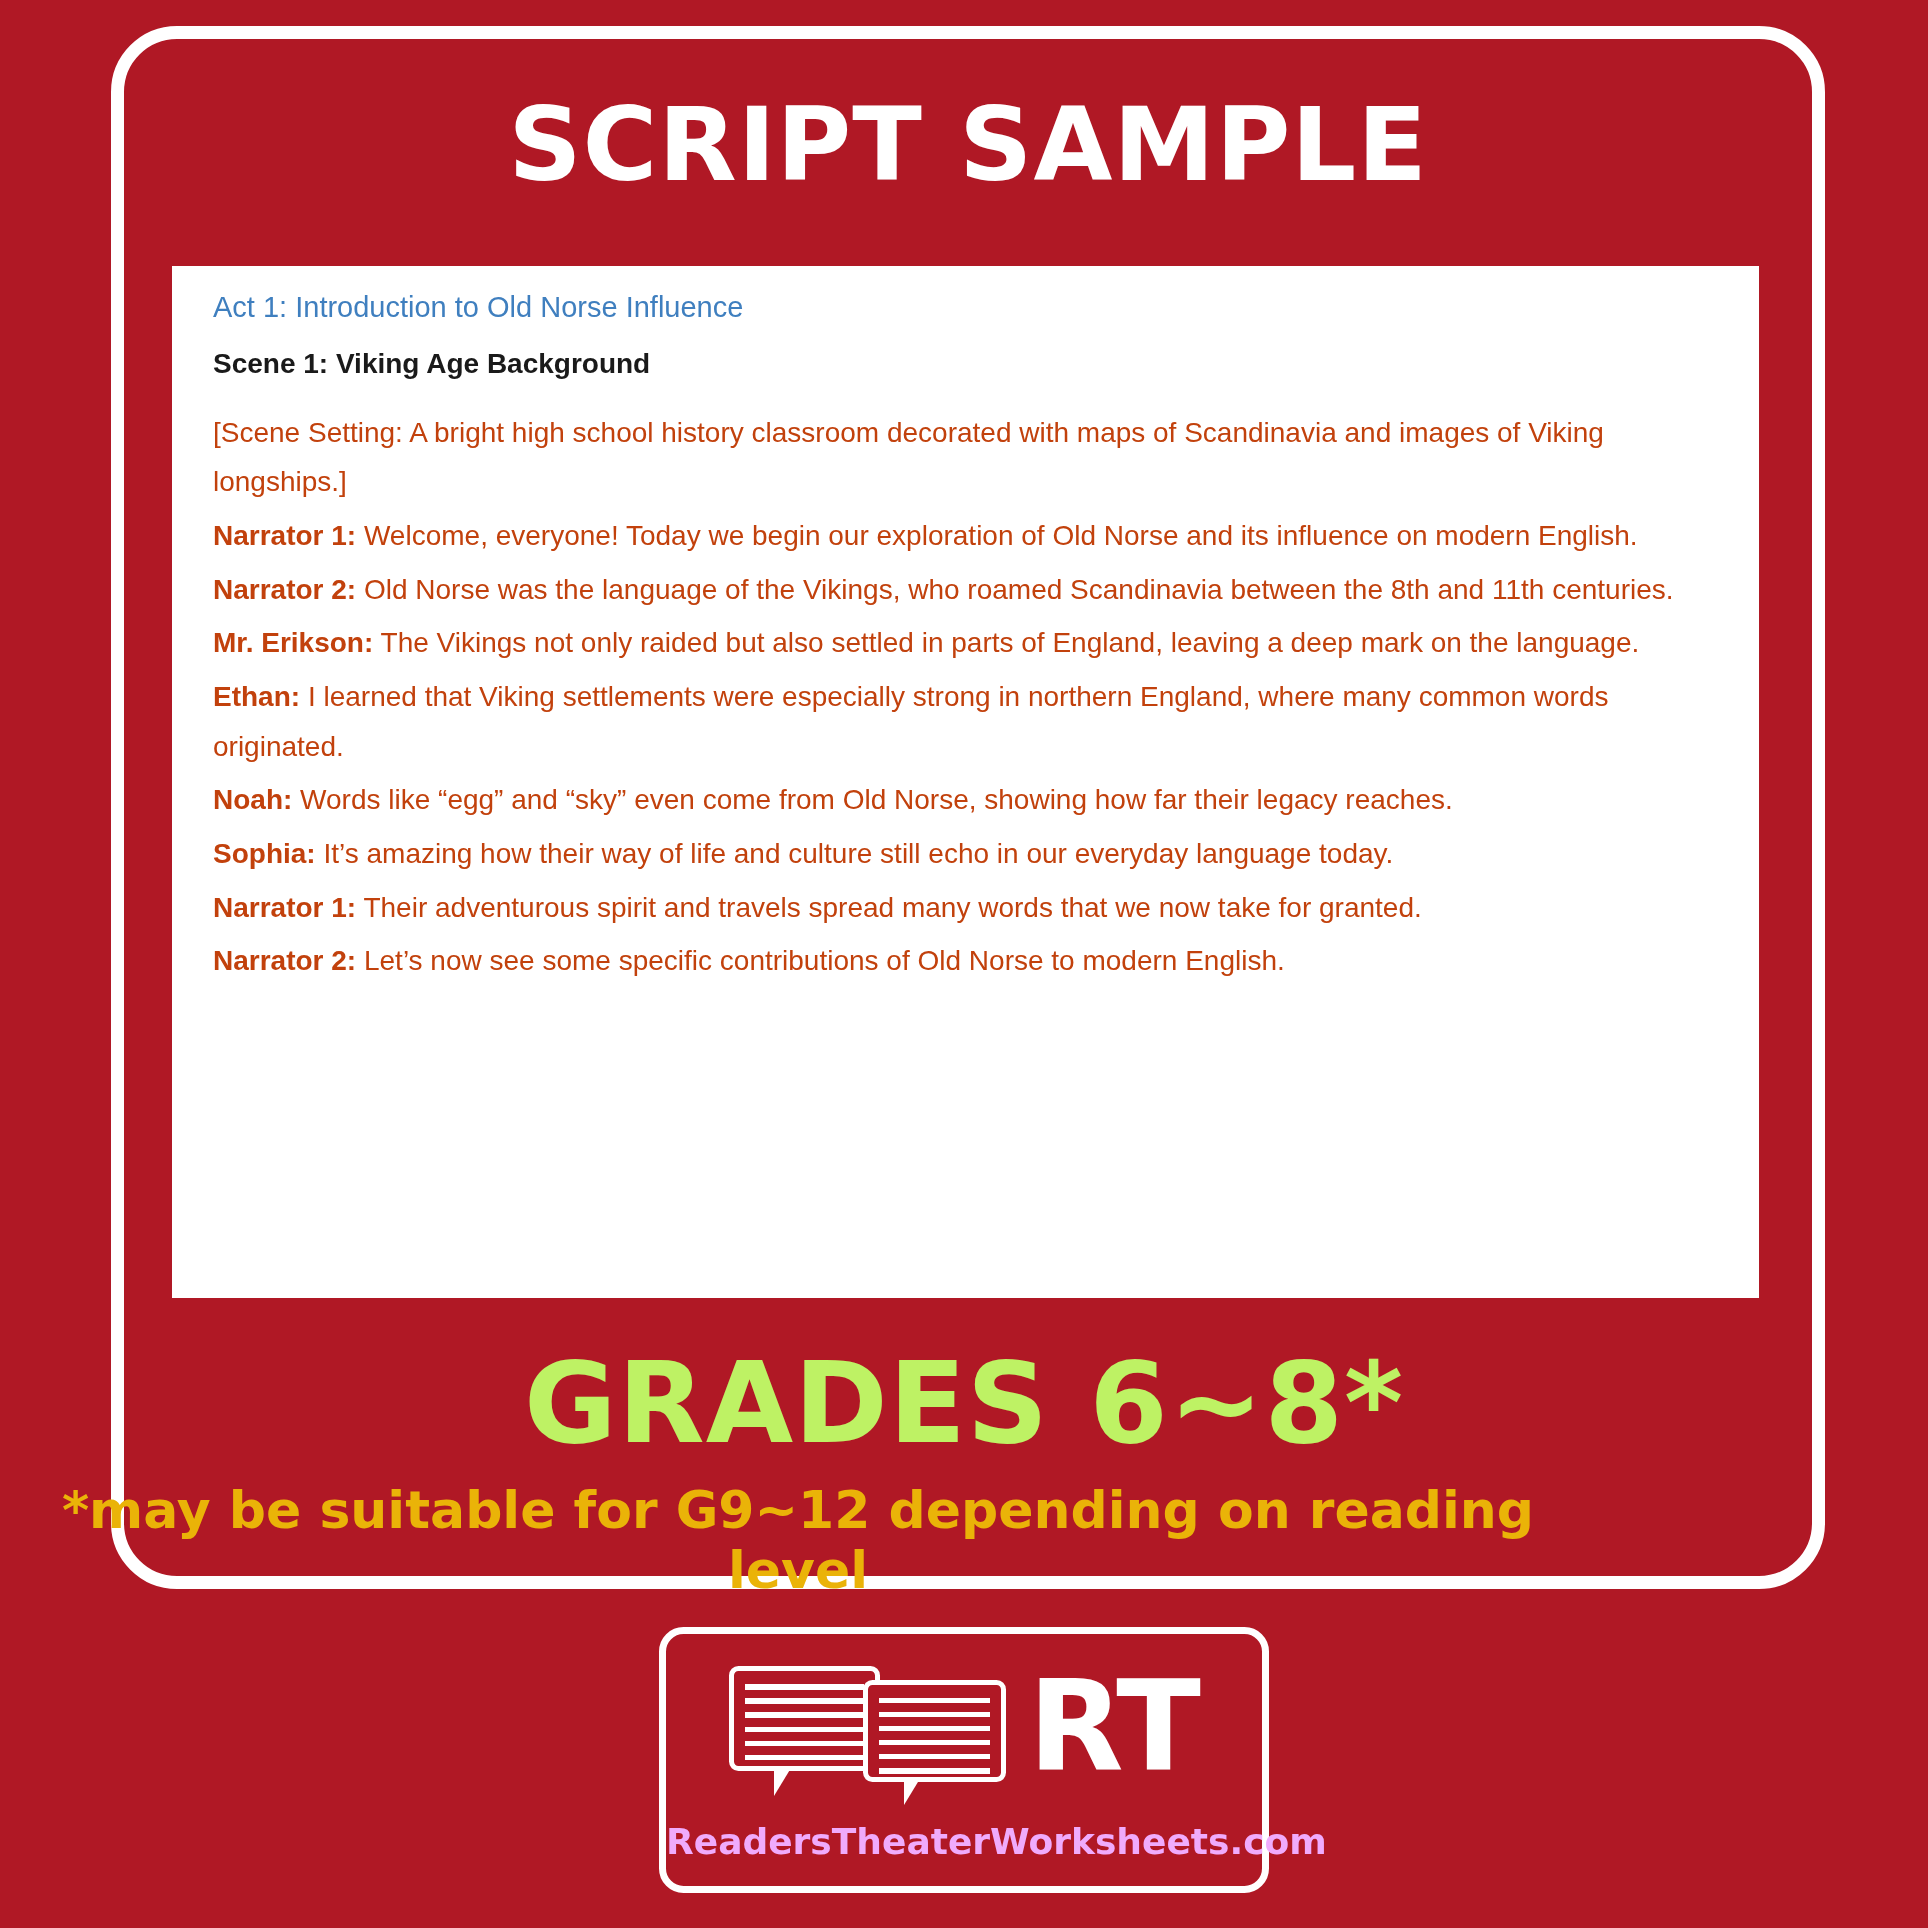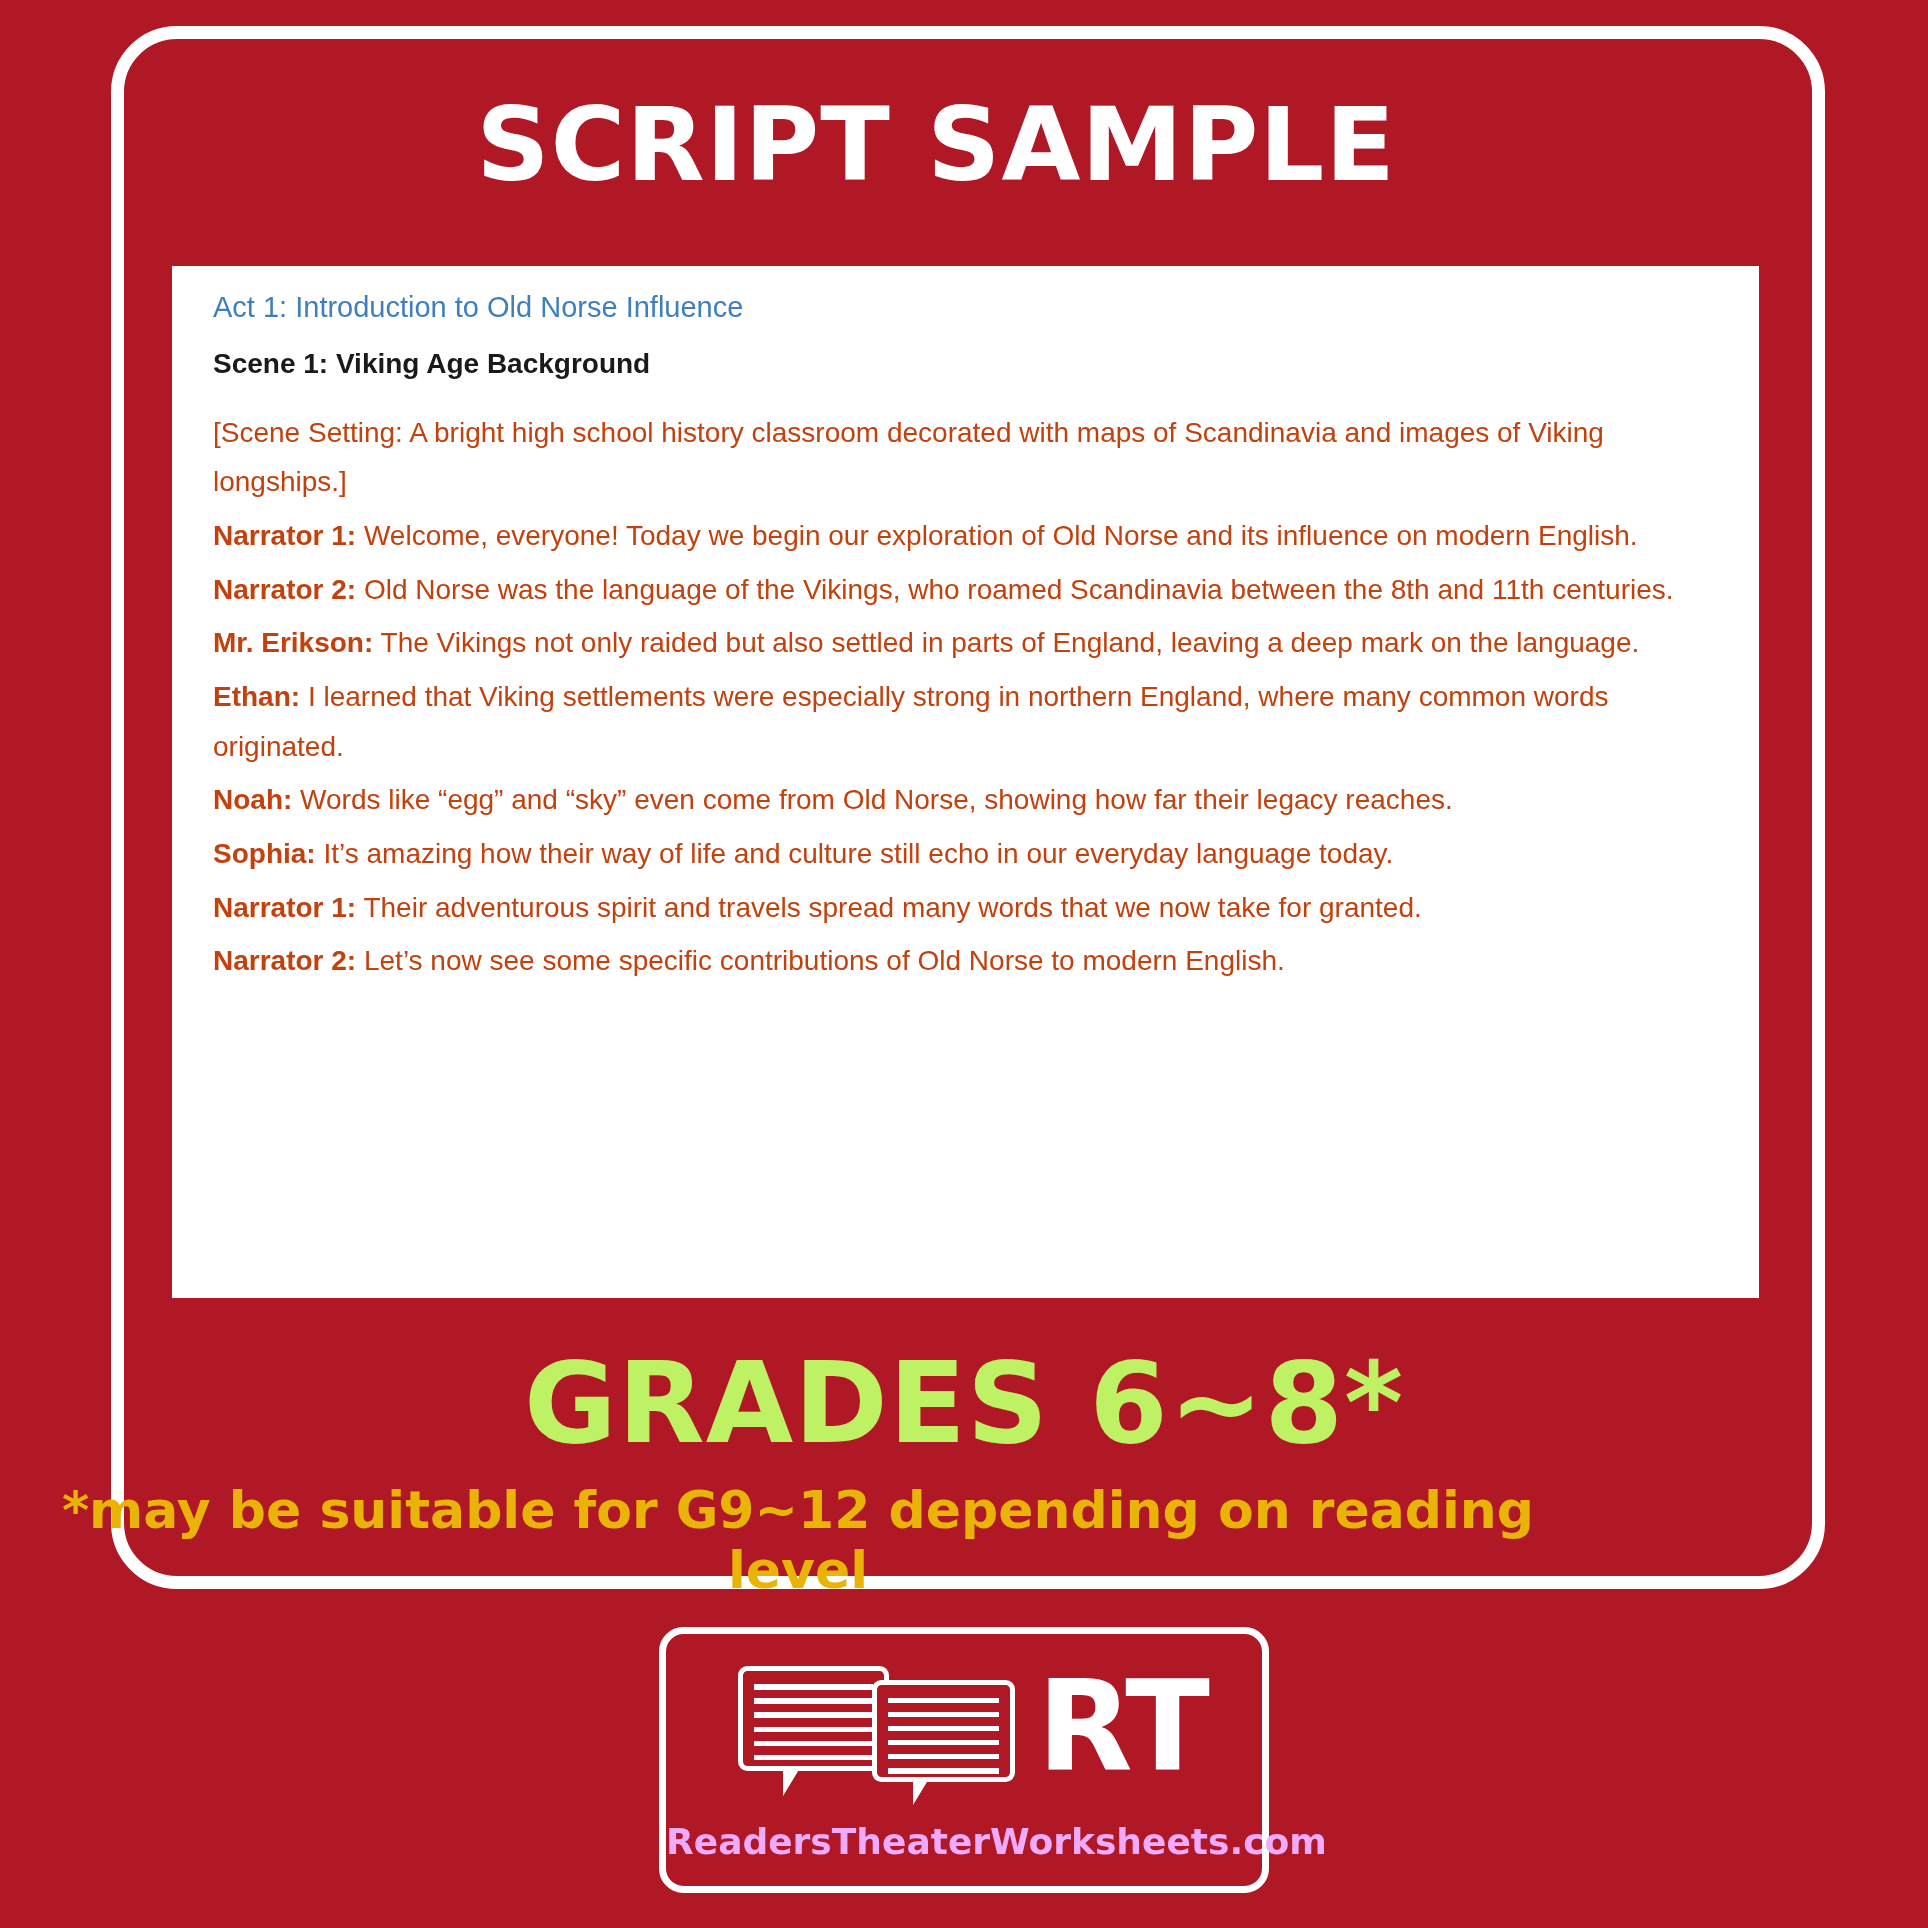--- a/index.html
+++ b/index.html
@@ -34,20 +34,21 @@
     position: absolute;
     left: 0;
     top: 85px;
     width: 1872px;
     text-align: center;
     color: #ffffff;
     font-size: 102px;
     font-weight: bold;
     letter-spacing: 0.9px;
     font-family: "DejaVu Sans", sans-serif;
+    padding-left: 32px;
   }
   .script-card {
     position: absolute;
     left: 172px;
     top: 266px;
     width: 1587px;
     height: 1032px;
     background: #ffffff;
     box-sizing: border-box;
     padding: 24.5px 38px 19px 41px;
@@ -109,21 +110,20 @@
   }
   .logo-row {
     position: absolute;
     left: 0;
     top: 21px;
     width: 100%;
     display: flex;
     justify-content: center;
     align-items: center;
     gap: 17px;
-    margin-left: 9px;
   }
   .logo-bubbles {
     position: relative;
     width: 282px;
     height: 141px;
   }
   .bubble {
     position: absolute;
     border: 5.6px solid #ffffff;
     border-radius: 9.4px;

